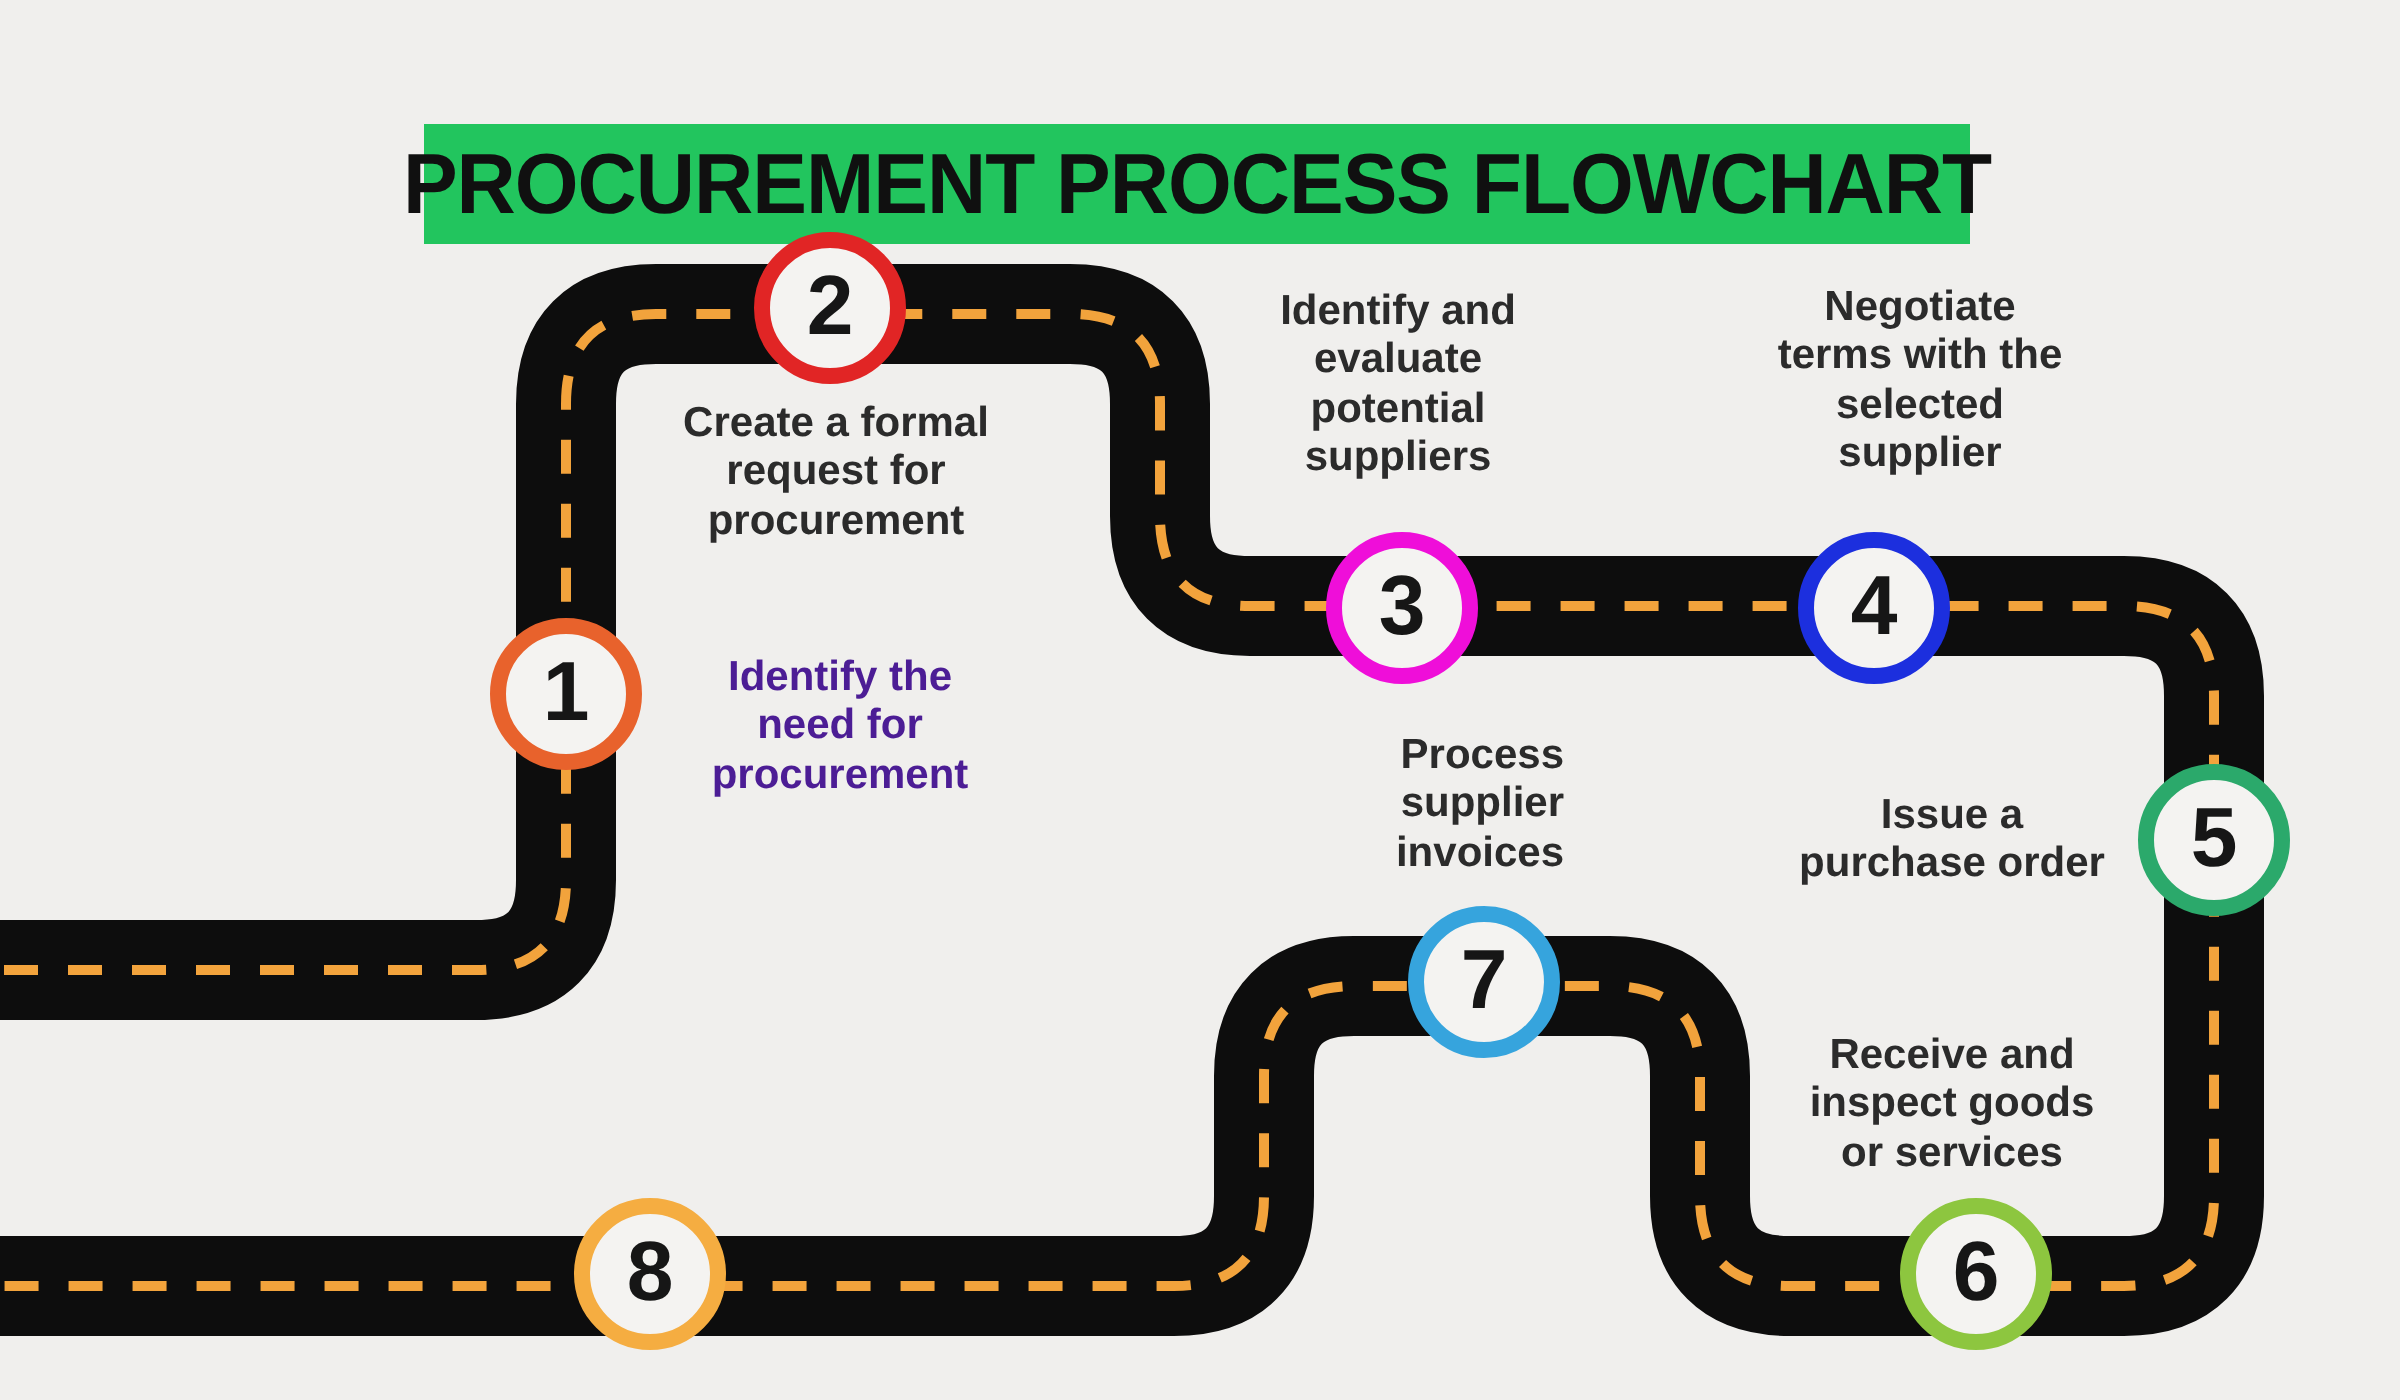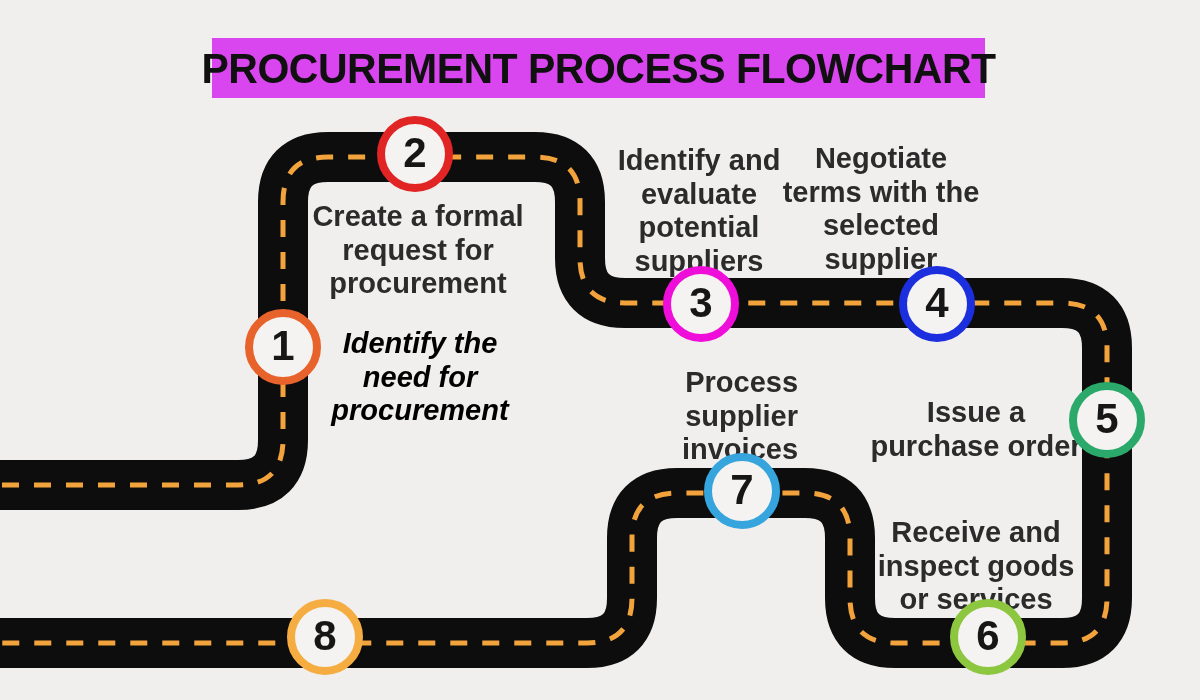--- a/index.html
+++ b/index.html
@@ -35,27 +35,27 @@
   .c3{left:701px;top:304px;}
   .c4{left:937px;top:304px;}
   .c5{left:1107px;top:420px;}
   .c6{left:988px;top:637px;}
   .c7{left:742px;top:491px;}
   .c8{left:325px;top:637px;}
   
   .step-label{
     position:absolute;transform:translateX(-50%);
     text-align:center;white-space:pre-line;
-    font-size:29px;line-height:1.16;font-weight:600;color:#2B2B2B;
+    font-size:21px;line-height:1.16;font-weight:600;color:#2B2B2B;
     z-index:2;
   }
   .l1{left:420px;top:327px;}
   .l2{left:418px;top:200px;text-align:center;}
   .l3{left:699px;top:144px;}
-  .l4{left:881px;top:142px;}
+  .l4{left:960px;top:142px;}
   .l5{left:976px;top:396px;}
   .l6{left:976px;top:516px;}
   .l7{left:740px;top:366px;}
   .l8{left:325px;top:538px;}
 </style>
 </head>
 <body>
 
 <div id="canvas" style="background: rgb(240, 239, 237);">
 
@@ -63,21 +63,21 @@
     <path id="road-stroke" d="M -30 485 H 238 Q 283 485 283 440 V 202 Q 283 157 328 157 H 535 Q 580 157 580 202
          V 258 Q 580 303 625 303 H 1062 Q 1107 303 1107 348 V 598 Q 1107 643 1062 643
          H 895 Q 850 643 850 598 V 538 Q 850 493 805 493 H 677 Q 632 493 632 538
          V 598 Q 632 643 587 643 H -30" fill="none" stroke="#0D0D0D" stroke-width="50" stroke-linecap="butt"></path>
     <path id="road-dash" d="M -30 485 H 238 Q 283 485 283 440 V 202 Q 283 157 328 157 H 535 Q 580 157 580 202
          V 258 Q 580 303 625 303 H 1062 Q 1107 303 1107 348 V 598 Q 1107 643 1062 643
          H 895 Q 850 643 850 598 V 538 Q 850 493 805 493 H 677 Q 632 493 632 538
          V 598 Q 632 643 587 643 H -30" fill="none" stroke="#F2A33C" stroke-width="5" stroke-dasharray="17 15"></path>
   </svg>
 
-  <div id="banner" style="background: #d946ef;">
+  <div id="banner" style="background: #22c55e; margin-top: 24px;">
     <h1>PROCUREMENT PROCESS FLOWCHART</h1>
   </div>
 
   <div class="step-circle c1" style="border-color: rgb(232, 98, 44);">
     <span class="step-number">1</span>
   </div>
   <div class="step-circle c2" style="border-color: rgb(225, 37, 37);">
     <span class="step-number">2</span>
   </div>
   <div class="step-circle c3" style="border-color: rgb(239, 14, 217);">
@@ -92,21 +92,21 @@
   <div class="step-circle c6" style="border-color: rgb(141, 198, 63);">
     <span class="step-number">6</span>
   </div>
   <div class="step-circle c7" style="border-color: rgb(54, 164, 221);">
     <span class="step-number">7</span>
   </div>
   <div class="step-circle c8" style="border-color: rgb(245, 173, 65);">
     <span class="step-number">8</span>
   </div>
 
-  <div class="step-label l1" style="color: #000000; font-style: italic;">Identify the
+  <div class="step-label l1" style="color: #4c1d95;">Identify the
 need for
 procurement</div>
   <div class="step-label l2" style="color: rgb(43, 43, 43);">Create a formal
 request for
 procurement</div>
   <div class="step-label l3" style="color: rgb(43, 43, 43);">Identify and
 evaluate
 potential
 suppliers</div>
   <div class="step-label l4" style="color: rgb(43, 43, 43);">Negotiate

